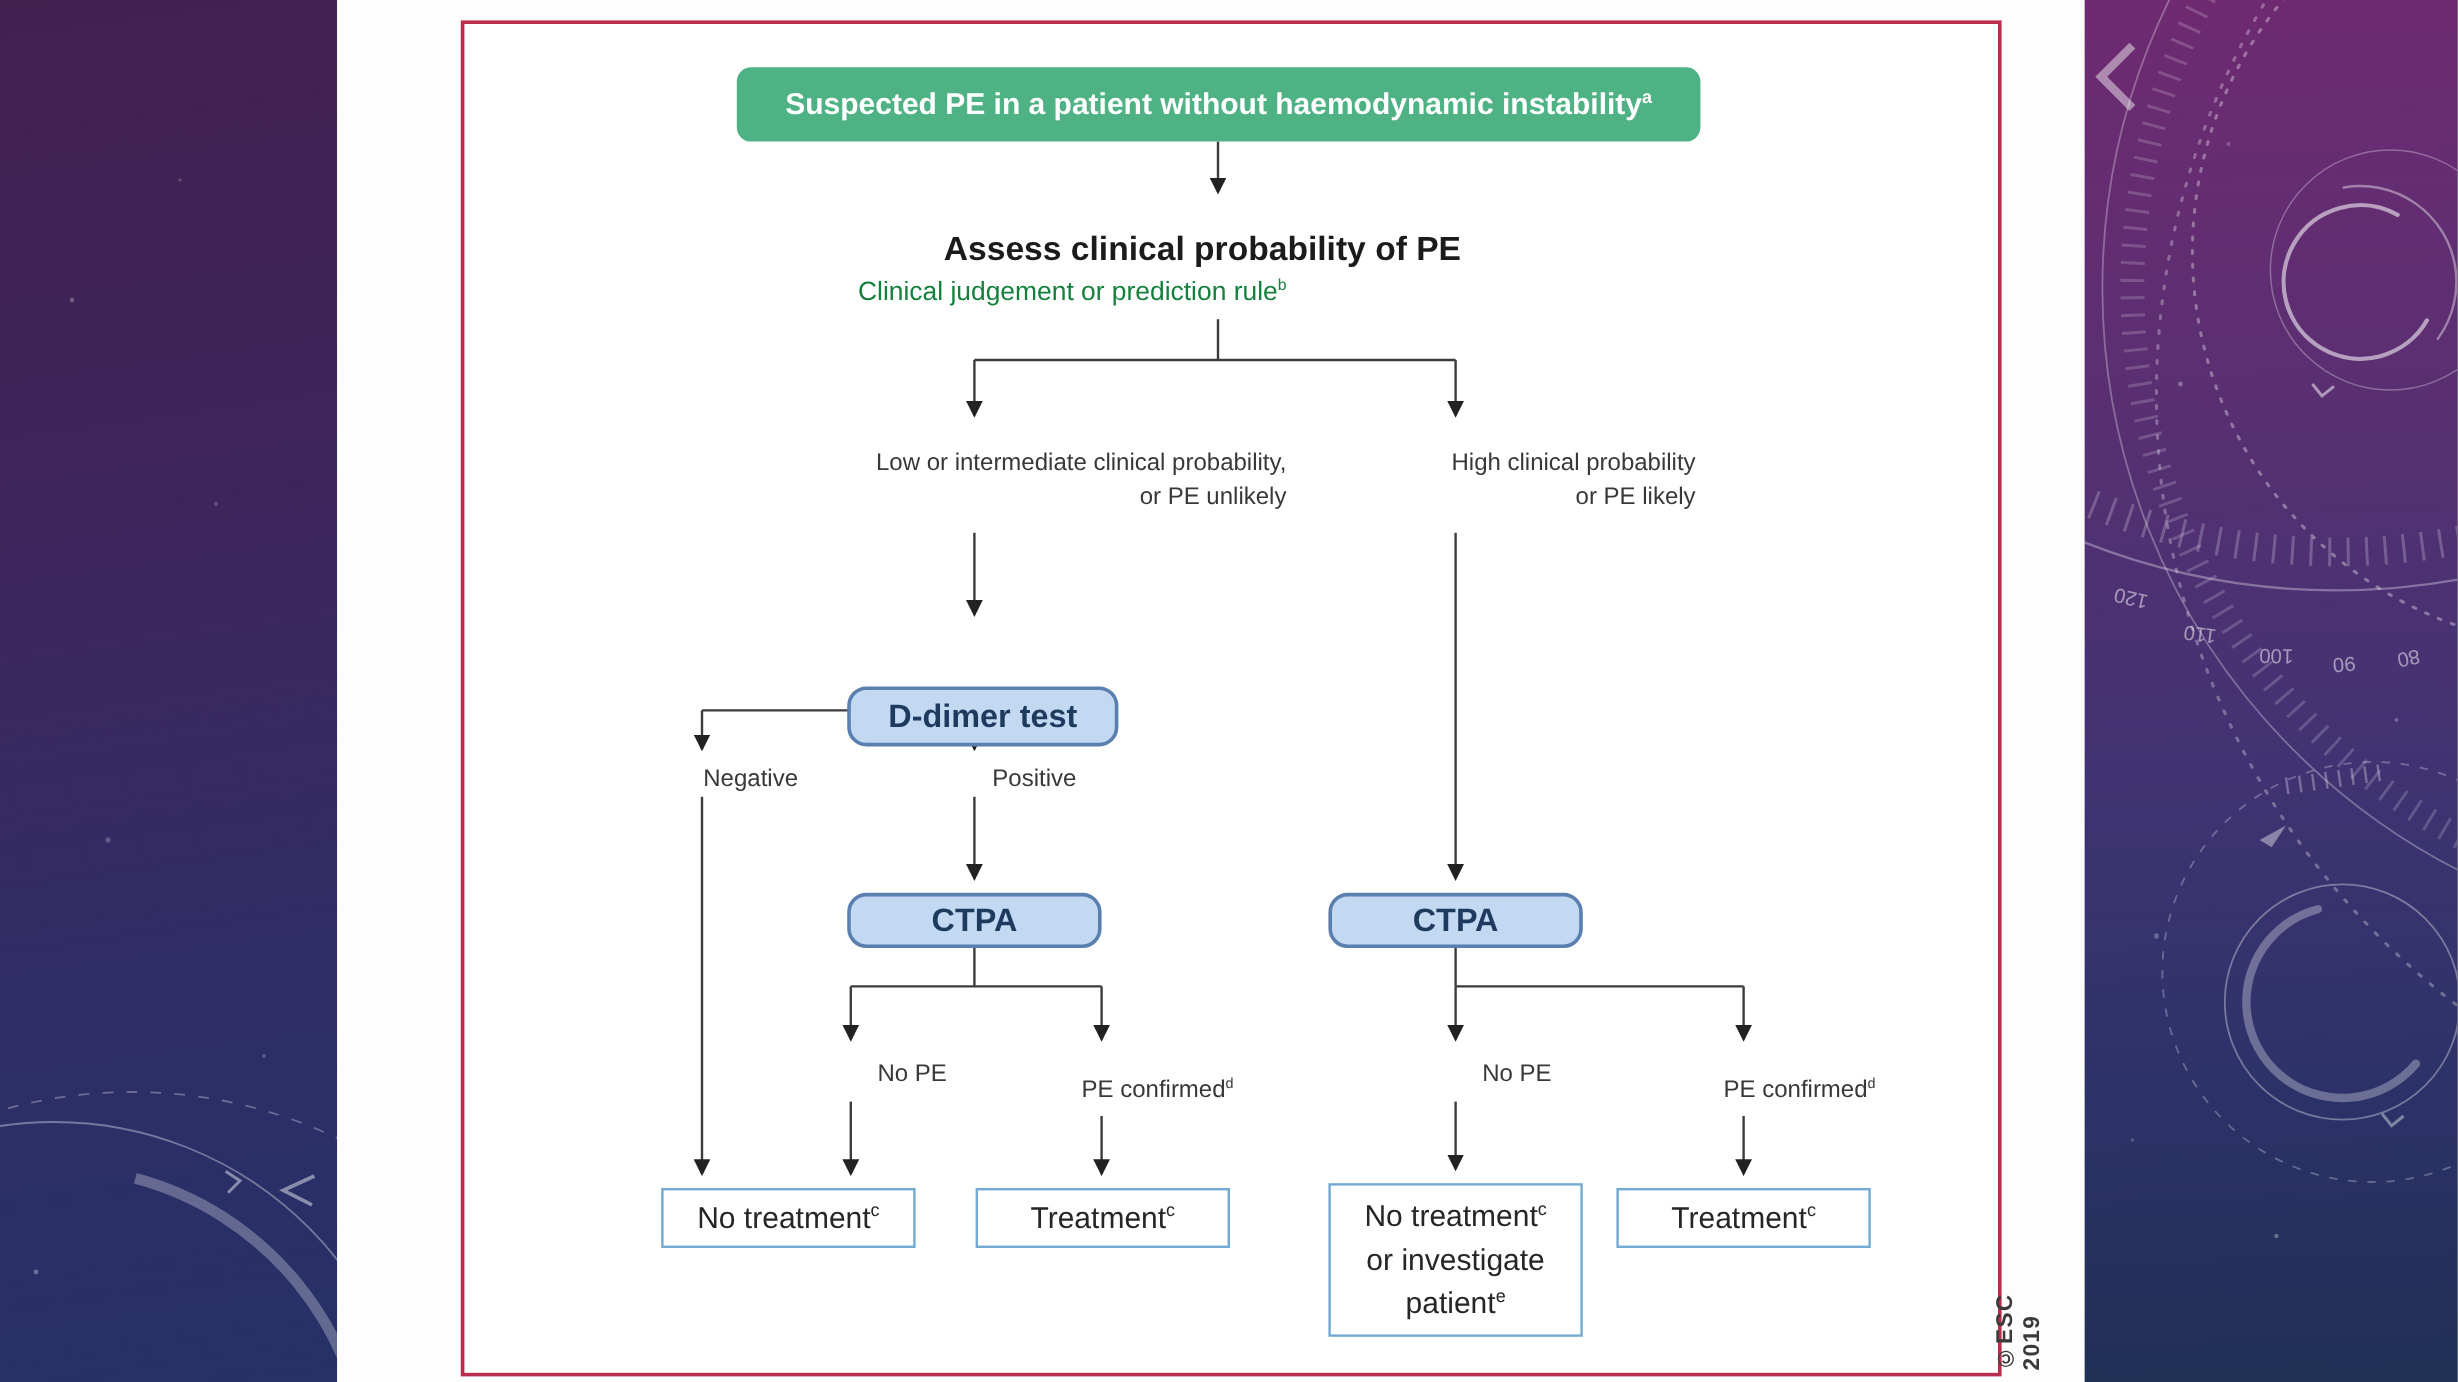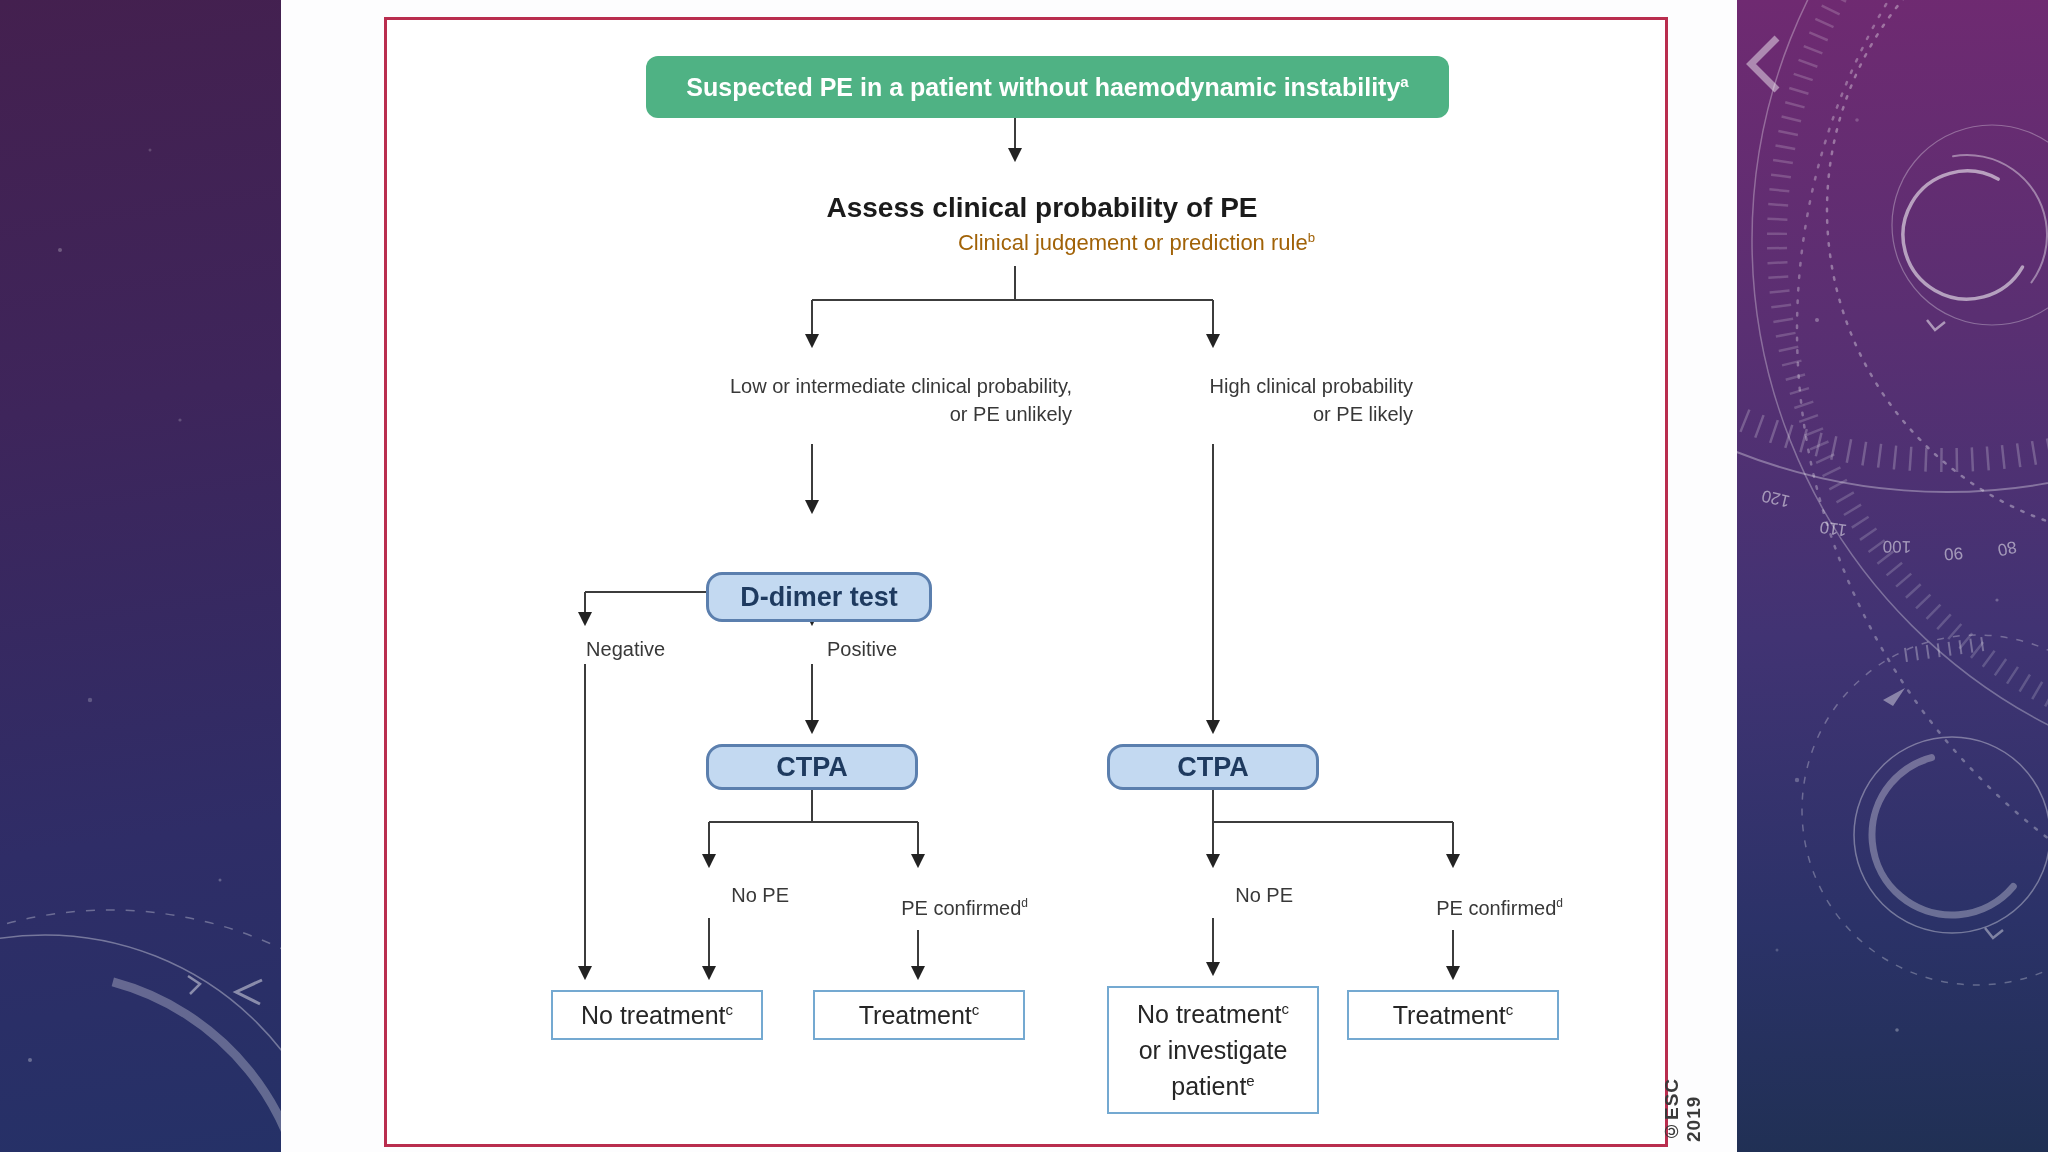--- a/index.html
+++ b/index.html
@@ -13,31 +13,31 @@
   .bg-left svg,.bg-right svg{position:absolute;left:0;top:0;}
   
   .slide-bg{position:absolute;left:281px;top:0;width:1456px;height:1152px;background:#fdfdfe;}
   .red-frame{position:absolute;left:384px;top:17px;width:1284px;height:1130px;
     border:3px solid var(--c-red_border,#b92d4e);box-sizing:border-box;background:#fff;}
   .connectors{position:absolute;left:0;top:0;}
   
   .node{position:absolute;box-sizing:border-box;display:flex;align-items:center;
         justify-content:center;text-align:center;}
   .green{background:var(--c-green,#4fb284);color:var(--c-green_text,#fff);
-         border-radius:12px;font-size:25px;font-weight:bold;margin-left:32px;}
+         border-radius:12px;font-size:25px;font-weight:bold;}
   .bluebox{background:var(--c-blue_fill,#c3d9f1);border:3px solid var(--c-blue_border,#5b7fae);
          border-radius:16px;color:var(--c-blue_text,#1e3a5f);font-size:27px;font-weight:600;}
   .outcome{background:#fff;border:2.5px solid var(--c-outcome_border,#74a9d1);
          border-radius:0;color:var(--c-outcome_text,#262626);font-size:25px;}
   .outcome.multi{flex-direction:column;line-height:36px;}
   .lbl{position:absolute;text-align:right;color:var(--c-text_gray,#383838);font-size:20px;}
   .lbl.two{line-height:28px;}
   .assess-title{position:absolute;text-align:center;color:var(--c-text_dark,#1b1b1b);
          font-size:28px;font-weight:bold;}
-  .assess-sub{position:absolute;text-align:right;color:#a16207;font-size:22px;}
+  .assess-sub{position:absolute;text-align:left;color:#15803d;font-size:22px;}
   sup{font-size:0.6em;line-height:0;}
   .esc{position:absolute;left:1668px;top:1030px;height:112px;width:30px;
        writing-mode:vertical-rl;transform:rotate(180deg);
        font-size:19px;font-weight:bold;color:#3a3a3a;letter-spacing:1px;
        display:flex;align-items:center;justify-content:center;}
   .dec{stroke:#fff;fill:none;}
 </style>
 </head>
 <body>
 
@@ -141,21 +141,21 @@
       <path d="M1453 822 V 866" marker-end="url(#ah)"></path>
       <path d="M1213 918 V 974" marker-end="url(#ah)"></path>
       <path d="M1453 930 V 978" marker-end="url(#ah)"></path>
     </g>
   </svg>
 
   <div class="node green" style="left:614px;top:56px;width:803px;height:62px;">
     <span><span>Suspected PE in a patient without haemodynamic instability</span><sup>a</sup></span>
   </div>
 
-  <div class="assess-title" style="left:742px;top:192px;width:600px;">
+  <div class="assess-title" style="left:702px;top:192px;width:600px;">
     <span>Assess clinical probability of PE</span>
   </div>
   <div class="assess-sub" style="left:715px;top:230px;width:600px;">
     <span>Clinical judgement or prediction rule</span><sup>b</sup>
   </div>
 
   <div class="lbl two" style="left:552px;top:372px;width:520px;">
     <span style="display:block">Low or intermediate clinical probability,</span>
     <span style="display:block">or PE unlikely</span>
   </div>

